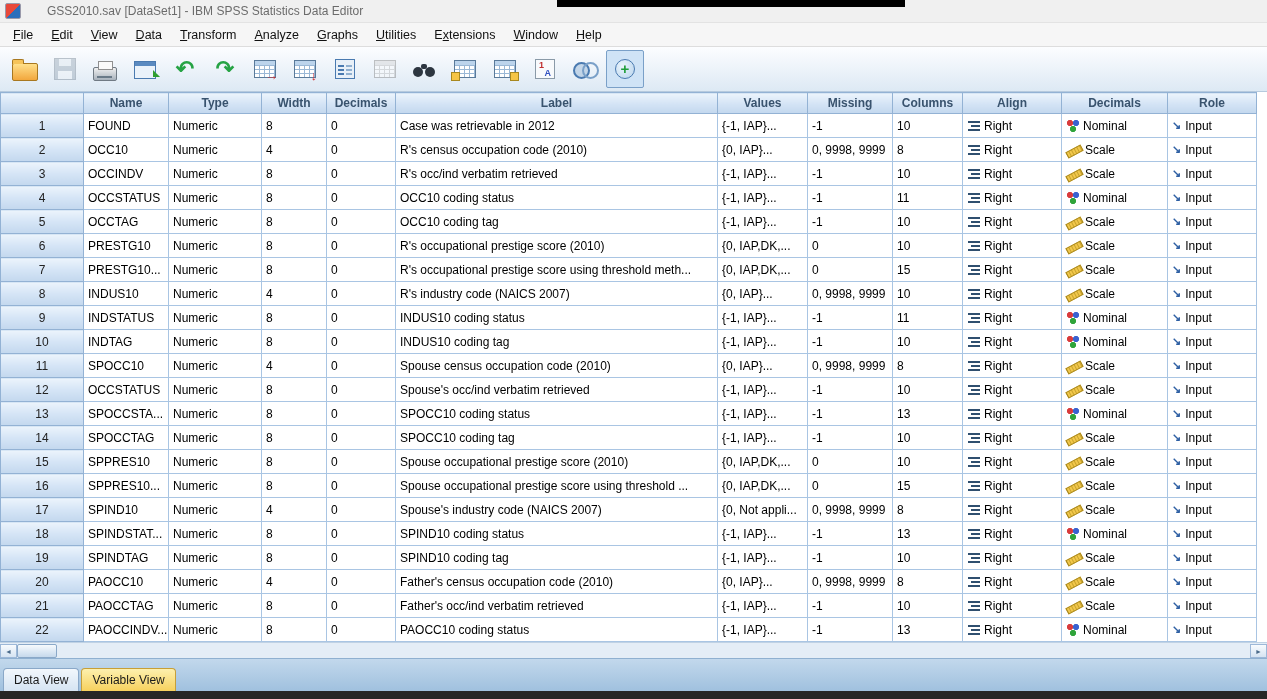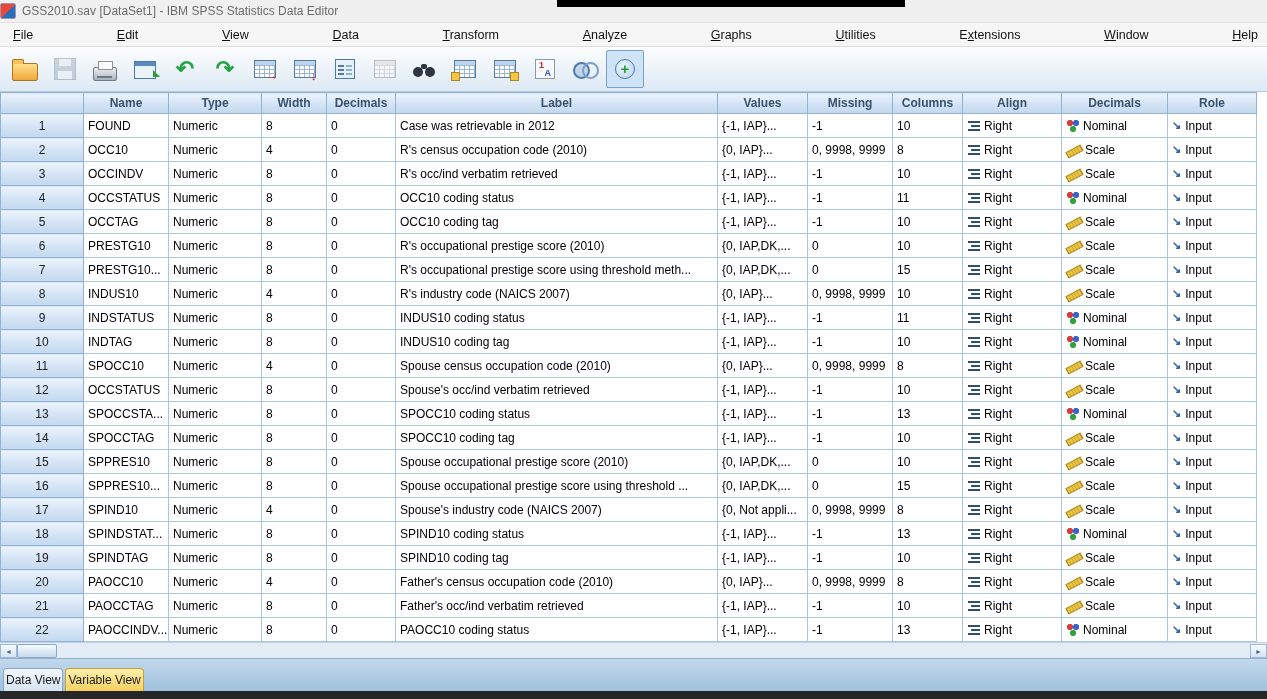--- a/index.html
+++ b/index.html
@@ -4,28 +4,28 @@
 <style>
   html,body{margin:0;padding:0;background:#fff;}
   .app{position:relative;width:1267px;height:699px;overflow:hidden;background:#fff;
        font-family:"Liberation Sans",sans-serif;-webkit-font-smoothing:antialiased;}
 
   
   .top-black{position:absolute;left:557px;top:0;width:348px;height:7px;background:#000;z-index:9;}
   .bottom-black{position:absolute;left:0;bottom:0;width:100%;height:8px;background:#262626;z-index:9;}
 
   
-  .titlebar{height:22px;background:#f0f0f0;display:flex;align-items:center;border-bottom:1px solid #e3e3e3;}
+  .titlebar{height:22px;background:#f0f0f0;display:flex;align-items:center;padding-left:5px;border-bottom:1px solid #e3e3e3;gap:20px;}
   .app-icon{width:14px;height:14px;margin-right:6px;border-radius:2px;flex:0 0 auto;
             background:linear-gradient(135deg,#e8483a 0 50%,#2a6ebb 50% 100%);border:1px solid #99a;}
   .title-text{font-size:12px;color:#6b6b6b;white-space:nowrap;}
 
   
   .menubar{height:23px;background:#f6f6f6;display:flex;align-items:center;padding-left:4px;
-           border-bottom:1px solid #ddd;font-size:12.5px;color:#111;justify-content:space-between;}
+           border-bottom:1px solid #ddd;font-size:12.5px;color:#111;}
   .menu-item{padding:3px 9px;cursor:default;}
 
   
   .toolbar{height:44px;background:linear-gradient(#fcfdff,#dde9f4);border-bottom:1px solid #b6cade;
            display:flex;align-items:center;padding-left:6px;gap:2px;}
   .tb-btn{width:36px;height:36px;display:flex;align-items:center;justify-content:center;
           border:1px solid transparent;border-radius:2px;flex:0 0 auto;}
   .tb-btn.pressed{background:#cfe3f6;border-color:#7aa0c8;}
   .tb-btn.disabled{opacity:.42;}
   .ic{display:inline-block;position:relative;}
@@ -109,21 +109,21 @@
   .hscroll{position:relative;height:15px;background:#e4edf6;border-top:1px solid #c0d2e4;}
   .hs-btn{position:absolute;top:1px;width:15px;height:12px;background:linear-gradient(#f8fbfe,#d6e4f2);
           border:1px solid #9db8d8;font-size:7px;color:#4a6a8a;display:flex;align-items:center;justify-content:center;}
   .hs-left{left:0;} .hs-right{right:0;}
   .hs-thumb{position:absolute;left:17px;top:1px;width:38px;height:12px;background:linear-gradient(#f6fafd,#c6d9ec);
             border:1px solid #8aa8c8;border-radius:2px;}
 
   
   .tabsbar{height:33px;background:linear-gradient(#c2d8ec,#9fc0de);display:flex;align-items:flex-end;
            padding-left:3px;border-top:1px solid #8fb0d0;}
-  .tab{height:23px;line-height:23px;padding:0 2px;font-size:12px;color:#1a1a1a;
+  .tab{height:23px;line-height:23px;padding:0 10px;font-size:12px;color:#1a1a1a;
        background:linear-gradient(#f2f7fc,#d4e3f2);border:1px solid #8aa8c8;border-bottom:none;
        border-radius:4px 4px 0 0;margin-right:2px;}
   .tab.active{background:linear-gradient(#fdf0ae,#f6cf5a);border-color:#c79f38;font-weight:normal;}
 
   .statusbar{height:6px;background:#ececec;}
 </style>
 </head>
 <body>
 
 <div class="app">

